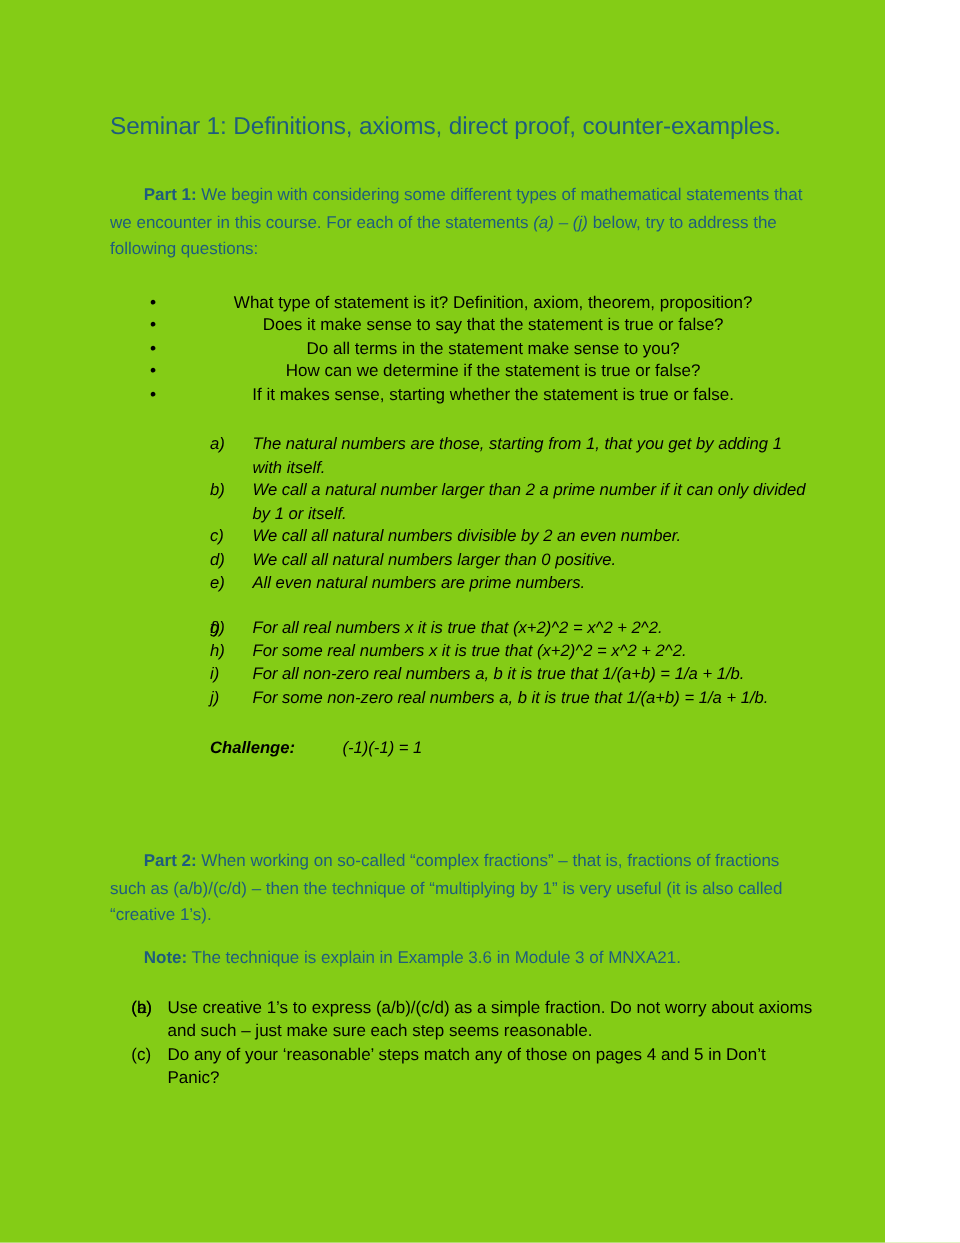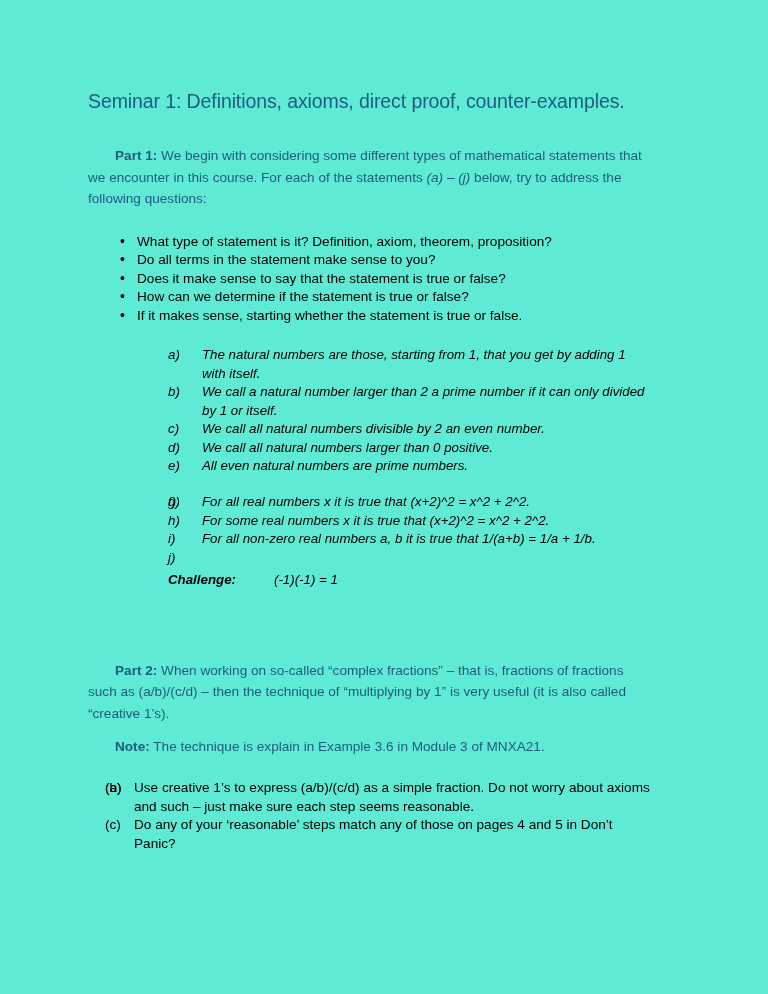--- a/index.html
+++ b/index.html
@@ -9,23 +9,23 @@
   }
   body {
     width: 768px;
     height: 994px;
     font-family: "Liberation Sans", sans-serif;
     color: #000000;
     overflow: hidden;
   }
   .page {
     position: relative;
-    width: 768px;
+    width: 708px;
     height: 994px;
-    background: #5eead4;
+    background: #84cc16;
   }
   .content {
     position: absolute;
     left: 88px;
     top: 88px;
     width: 564px;
   }
 
   
   .doc-title {
@@ -48,20 +48,21 @@
   .para-teal b { font-weight: 700; padding-left: 27px; }
   .para-teal i { font-style: italic; }
 
   .part1-block { margin-bottom: 23px; }
 
   
   ul.bullets {
     list-style: none;
     margin: 0 0 21px 0;
     padding: 0;
+    text-align: center;
   }
   ul.bullets li {
     position: relative;
     padding-left: 49px;
     font-size: 13.6px;
     line-height: 18.6px;
     color: #000000;
     margin-bottom: 0px;
   }
   ul.bullets li::before {
@@ -143,42 +144,42 @@
   <div class="content">
 
     <h1 class="doc-title">Seminar 1: Definitions, axioms, direct proof, counter-examples.</h1>
 
     <div class="part1-block">
       <p class="para-teal"><b>Part 1:</b><span> We begin with considering some different types of mathematical statements that we encounter in this course.  For each of the statements </span><i>(a) – (j)</i><span> below, try to address the following questions:</span></p>
     </div>
 
     <ul class="bullets">
       <li>What type of statement is it? Definition, axiom, theorem, proposition?</li>
+      <li>Does it make sense to say that the statement is true or false?</li>
       <li>Do all terms in the statement make sense to you?</li>
-      <li>Does it make sense to say that the statement is true or false?</li>
       <li>How can we determine if the statement is true or false?</li>
       <li>If it makes sense, starting whether the statement is true or false.</li>
     </ul>
 
     <div class="alpha-list">
       <div class="alpha-item"><span class="marker">a)</span><span>The natural numbers are those, starting from 1, that you get by adding 1 with itself.</span></div>
       <div class="alpha-item"><span class="marker">b)</span><span>We call a natural number larger than 2 a prime number if it can only divided by 1 or itself.</span></div>
       <div class="alpha-item"><span class="marker">c)</span><span>We call all natural numbers divisible by 2 an even number.</span></div>
       <div class="alpha-item"><span class="marker">d)</span><span>We call all natural numbers larger than 0 positive.</span></div>
       <div class="alpha-item"><span class="marker">e)</span><span>All even natural numbers are prime numbers.</span></div>
     </div>
 
     <div class="group-gap"></div>
 
     <div class="alpha-list">
       <div class="alpha-item"><span class="marker">f)</span></div>
       <div class="alpha-item"><span class="marker">g)</span><span>For all real numbers x it is true that (x+2)^2 = x^2 + 2^2.</span></div>
       <div class="alpha-item"><span class="marker">h)</span><span>For some real numbers x it is true that (x+2)^2 = x^2 + 2^2.</span></div>
       <div class="alpha-item"><span class="marker">i)</span><span>For all non-zero real numbers a, b it is true that 1/(a+b) = 1/a + 1/b.</span></div>
-      <div class="alpha-item"><span class="marker">j)</span></div>
+      <div class="alpha-item"><span class="marker">j)</span><span>For some non-zero real numbers a, b it is true that 1/(a+b) = 1/a + 1/b.</span></div>
     </div>
 
     <div class="challenge">
       <span class="ch-label">Challenge:</span><span class="ch-value">(-1)(-1) = 1</span>
     </div>
 
     <div class="part2-block">
       <p class="para-teal"><b>Part 2:</b><span> When working on so-called “complex fractions” – that is, fractions of fractions such as (a/b)/(c/d) – then the technique of “multiplying by 1” is very useful (it is also called “creative 1’s).</span></p>
       <p class="para-teal note-line"><b>Note:</b><span> The technique is explain in Example 3.6 in Module 3 of MNXA21.</span></p>
     </div>

